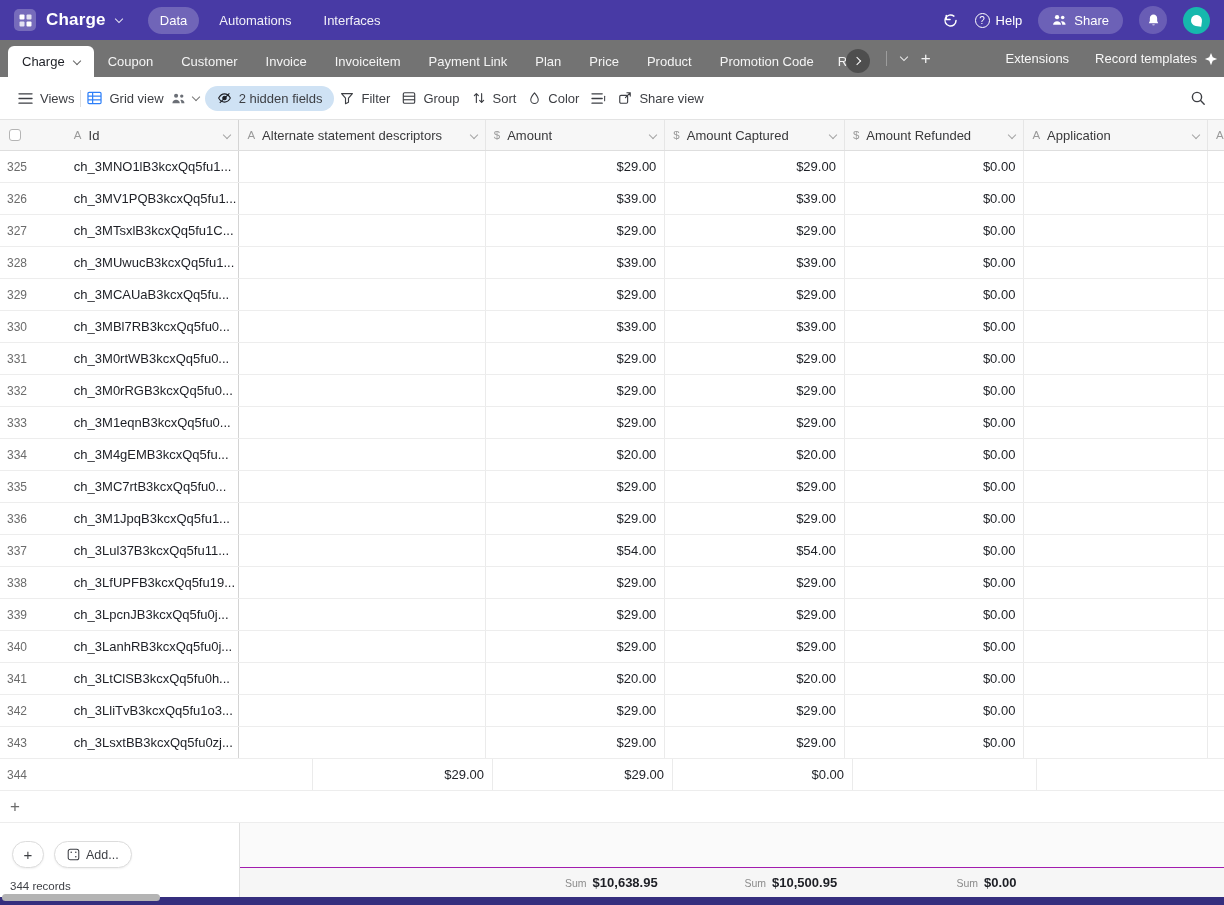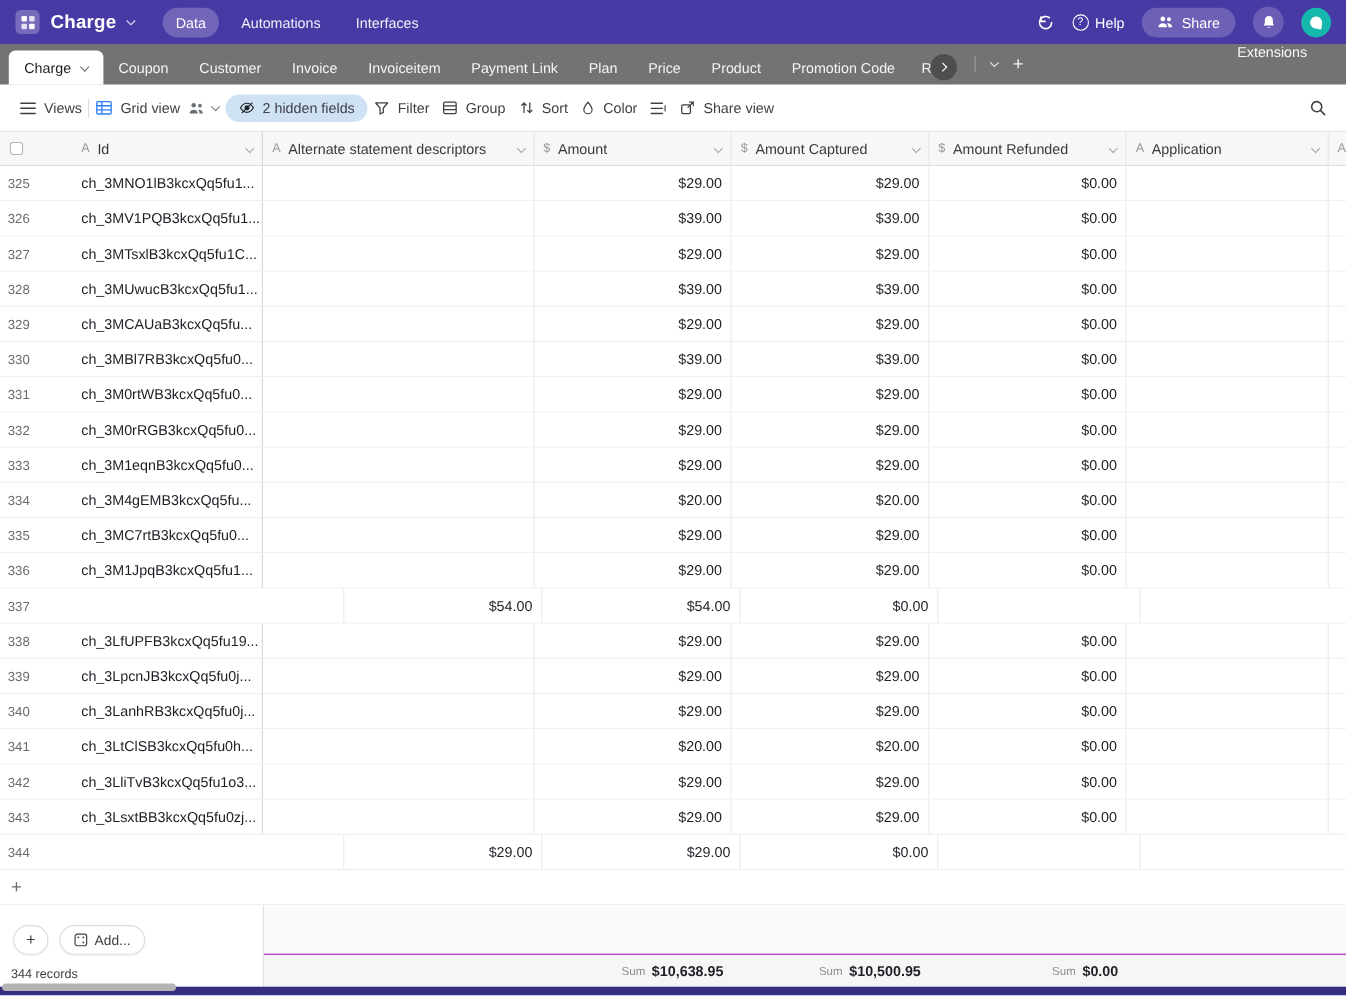--- a/index.html
+++ b/index.html
@@ -29,21 +29,21 @@
   .tabs { display:flex; align-items:flex-end; height:100%; padding-left:8px; }
   .tab { height:31px; display:flex; align-items:center; padding:0 14px; font-size:13px; color:rgba(255,255,255,.92); white-space:nowrap; cursor:pointer; }
   .tab.active { background:#fff; color:#1d1f25; border-radius:6px 6px 0 0; gap:9px; }
   .tab.active .chv { color:#666; margin-top:-2px; }
   .tab.trunc { width:18px; padding:0 0 0 10px; overflow:hidden; }
   .tab-scroll { width:24px; height:24px; border-radius:50%; background:rgba(0,0,0,.32); border:none; color:#fff; display:flex; align-items:center; justify-content:center; margin:0 6px 4px 0; cursor:pointer; }
   .tab-scroll .chvr { display:inline-block; width:6px; height:6px; border-right:1.7px solid #fff; border-top:1.7px solid #fff; transform:rotate(45deg); margin-left:-2px; }
   .tab-tools { display:flex; align-items:center; height:100%; gap:14px; padding:0 10px; }
   .tab-vsep { width:1px; height:15px; background:rgba(255,255,255,.3); }
   .tab-plus { font-size:17px; color:rgba(255,255,255,.9); cursor:pointer; }
-  .tabbar-right { margin-left:auto; display:flex; align-items:center; gap:26px; height:100%; padding-right:6px; font-size:13px; color:rgba(255,255,255,.95);flex-direction:column; }
+  .tabbar-right { margin-left:auto; display:flex; align-items:center; gap:26px; height:100%; padding-right:6px; font-size:13px; color:rgba(255,255,255,.95); }
   .rt { display:flex; align-items:center; gap:7px; cursor:pointer; }
 
   
   .toolbar { position:absolute; top:77px; left:0; right:0; height:43px; background:#fff; border-bottom:1px solid #e3e3e3; display:flex; align-items:center; padding:0 12px; gap:0; color:#3d3f44; }
   .tbi { display:flex; align-items:center; gap:7px; font-size:13px; cursor:pointer; padding:5px 6px; border-radius:6px; white-space:nowrap; }
   .tbi svg { flex:none; }
   .tbi .chv { color:#777; margin-top:-2px; }
   .pill-blue { background:#cfe2f4; border-radius:14px; padding:5px 12px; }
   .vsep { width:1px; height:17px; background:#ddd; }
   .tb-spacer { flex:1; }
@@ -425,20 +425,21 @@
     <div class="cell c2"></div>
     <div class="cell c3 money">$29.00</div>
     <div class="cell c4 money">$29.00</div>
     <div class="cell c5 money">$0.00</div>
     <div class="cell c6"></div>
     <div class="cell c7"></div>
   </div>
 
   <div class="grid-row">
     <div class="cell c0">337</div>
+    <div class="cell c1">ch_3Lul37B3kcxQq5fu11...</div>
     <div class="cell c2"></div>
     <div class="cell c3 money">$54.00</div>
     <div class="cell c4 money">$54.00</div>
     <div class="cell c5 money">$0.00</div>
     <div class="cell c6"></div>
     <div class="cell c7"></div>
   </div>
 
   <div class="grid-row">
     <div class="cell c0">338</div>

